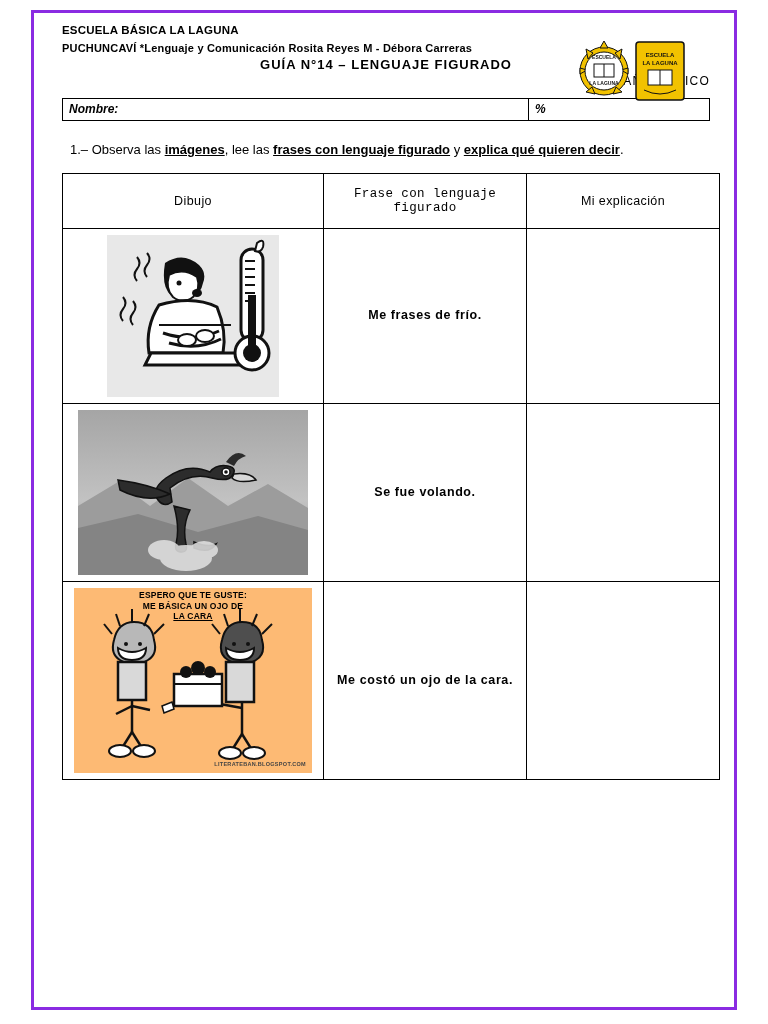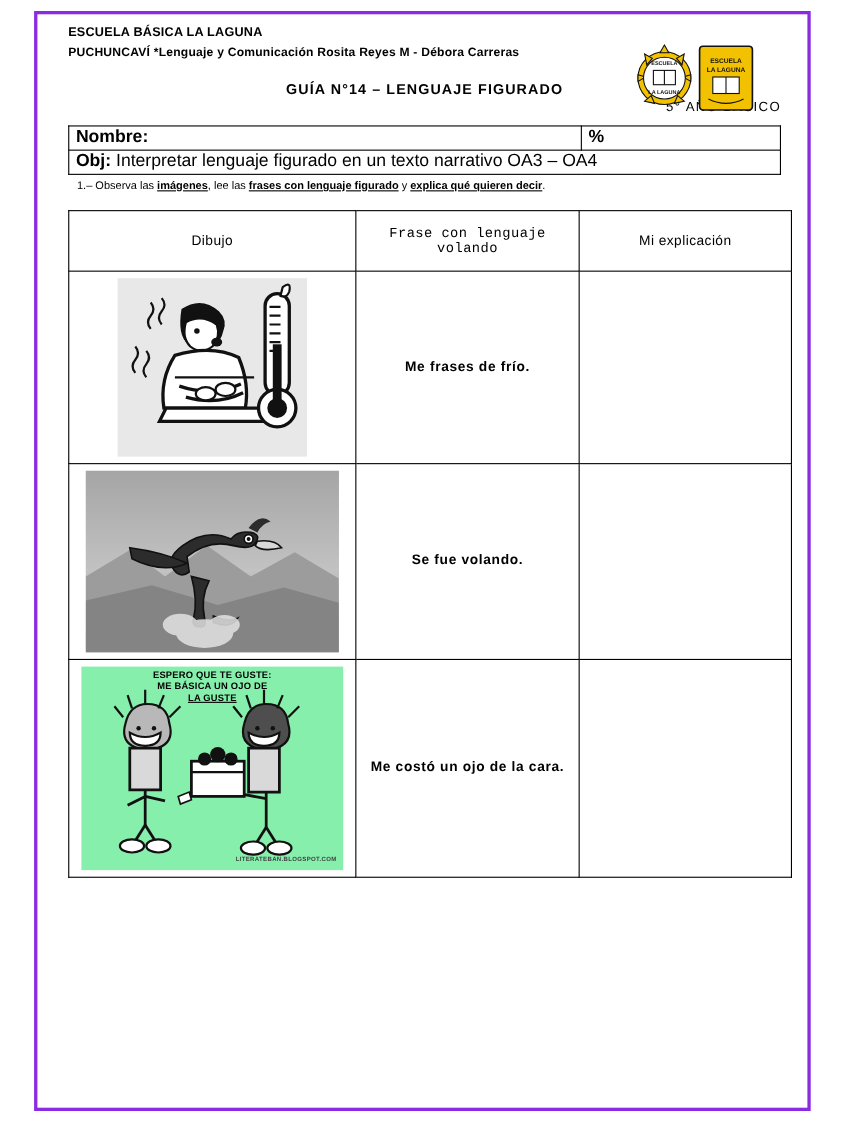--- a/index.html
+++ b/index.html
@@ -53,54 +53,54 @@
     height: 62px;
     position: relative;
   }
   .logo svg { display: block; }
 
   .guide-title {
     text-align: center;
     font-weight: bold;
     font-size: 13px;
     letter-spacing: 1px;
-    margin-top: 16px;
   }
   .guide-sub {
     text-align: right;
     font-weight: normal;
     font-size: 12px;
     letter-spacing: 1.2px;
     margin-top: 2px;
   }
 
   
   .name-table {
     margin-top: 10px;
     border-collapse: collapse;
     width: 100%;
     table-layout: fixed;
   }
   .name-table td {
     border: 1.5px solid #000;
     height: 19px;
     padding: 1px 6px;
-    font-size: 16px;
+    font-size: 12px;
     font-weight: bold;
     vertical-align: middle;
+    font-style: italic;
   }
   .name-table td.obj {
     font-weight: normal;
   }
   .name-table td.obj b { font-weight: bold; }
   .col-pct { width: 168px; }
 
   .instruction {
-    margin-top: 4px;
-    font-size: 10px;
+    margin-top: 20px;
+    font-size: 13px;
     line-height: 1.4;
     padding-left: 8px;
   }
   .instruction u { text-decoration: underline; }
   .instruction b { font-weight: bold; }
 
   
   .main-table {
     margin-top: 14px;
     border-collapse: collapse;
@@ -146,21 +146,21 @@
     width: 230px; height: 165px;
     margin: 0 auto;
     position: relative;
     background: linear-gradient(#9a9a9a, #b9b9b9 55%, #8d8d8d);
   }
   
   .ill3 {
     width: 238px; height: 185px;
     margin: 0 auto;
     position: relative;
-    background: #86efac;
+    background: #fdba74;
   }
   .cap {
     position: absolute;
     top: 2px; left: 0; right: 0;
     text-align: center;
     font-size: 8.5px;
     font-weight: bold;
     line-height: 1.25;
     letter-spacing: 0.2px;
   }
@@ -220,37 +220,34 @@
 
   <div class="guide-title">GUÍA N°14 – LENGUAJE FIGURADO</div>
   <div class="guide-sub">5° AÑO BÁSICO</div>
 
   <table class="name-table">
     <tbody>
         <tr>
       <td>Nombre:</td>
       <td class="col-pct">%</td>
     </tr>
-    <tr>
-      <td class="obj" colspan="2"><b>Obj:</b><span> Interpretar lenguaje figurado en un texto narrativo  OA3 – OA4</span></td>
-    </tr>
   </tbody>
     </table>
 
   <div class="instruction">
     <span>1.–</span><span> Observa las </span><b><u>imágenes</u></b><span>, lee las </span><b><u>frases con lenguaje figurado</u></b><span> y </span><b><u>explica qué quieren decir</u></b><span>.</span>
   </div>
 
   <table class="main-table">
     <tbody>
         <tr>
       <th class="c1">Dibujo</th>
       <th class="c2">
         <div>Frase con lenguaje</div>
-        <div>volando</div>
+        <div>figurado</div>
       </th>
       <th class="c3">Mi explicación</th>
     </tr>
 
     <tr>
       <td class="draw-cell">
         <div class="ill1">
           <svg viewBox="0 0 172 162" width="172" height="162">
             <rect x="0" y="0" width="172" height="162" fill="#e8e8e8"></rect>
 
@@ -333,21 +330,21 @@
       <td class="phrase">Se fue volando.</td>
       <td></td>
     </tr>
 
     <tr>
       <td class="draw-cell">
         <div class="ill3">
           <div class="cap">
             <div>ESPERO QUE TE GUSTE:</div>
             <div>ME BÁSICA UN OJO DE</div>
-            <div><u>LA GUSTE</u></div>
+            <div><u>LA CARA</u></div>
           </div>
           <svg viewBox="0 0 238 185" width="238" height="185" style="position:absolute;top:0;left:0">
 
             <g stroke="#111" stroke-width="2.5" fill="none">
               <path d="M58 110 v34"></path>
               <path d="M58 144 l-10 16"></path>
               <path d="M58 144 l10 16"></path>
               <path d="M58 118 l-16 8"></path>
               <path d="M58 118 l18 4"></path>
             </g>

